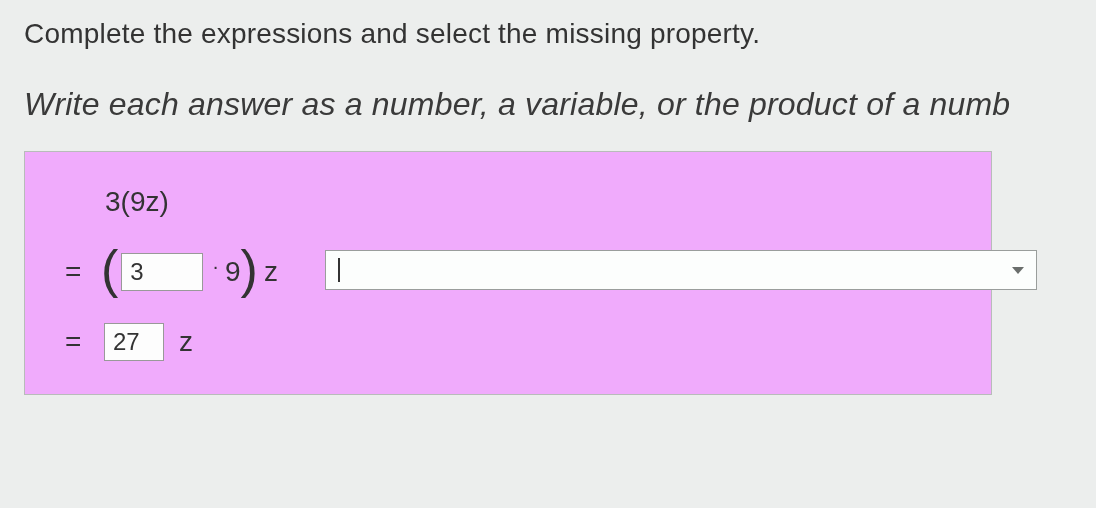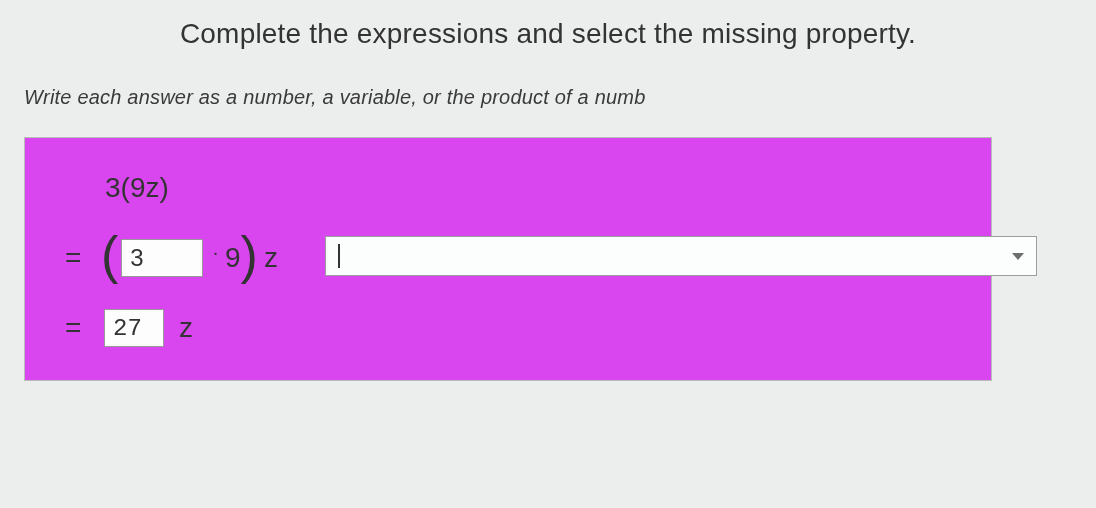--- a/index.html
+++ b/index.html
@@ -12,34 +12,33 @@
       color: #3a3a3a;
     }
     .container {
       padding: 18px 24px;
     }
     .instruction {
       font-size: 28px;
       color: #333;
       margin-bottom: 36px;
       letter-spacing: 0.2px;
-      text-align: center;
     }
     .sub-instruction {
-      font-size: 20px;
+      font-size: 32px;
       font-style: italic;
       color: #3a3a3a;
       margin-bottom: 28px;
       letter-spacing: 0.2px;
       white-space: nowrap;
       margin-top: 31px;
     }
     .problem-box {
       border: 1px solid #b8bcba;
-      background: #d946ef;
+      background: #f0abfc;
       padding: 28px 40px 20px 40px;
       width: 968px;
       position: relative;
     }
     .line {
       display: flex;
       align-items: center;
       font-size: 28px;
       color: #333;
       margin-bottom: 26px;
@@ -65,21 +64,21 @@
       background: #fdfdfd;
       height: 38px;
       font-size: 24px;
       padding: 0 8px;
       display: inline-flex;
       align-items: center;
       color: #333;
       margin: 0 3px;
     }
     .input-box.w60 { width: 82px; }
-    .input-box.w48 { width: 60px; font-family: Liberation Mono, monospace; }
+    .input-box.w48 { width: 60px; }
     .mult-dot {
       margin: 0 6px;
       font-size: 20px;
       position: relative;
       top: -6px;
     }
     .var-z {
       margin-left: 6px;
       font-size: 28px;
     }

